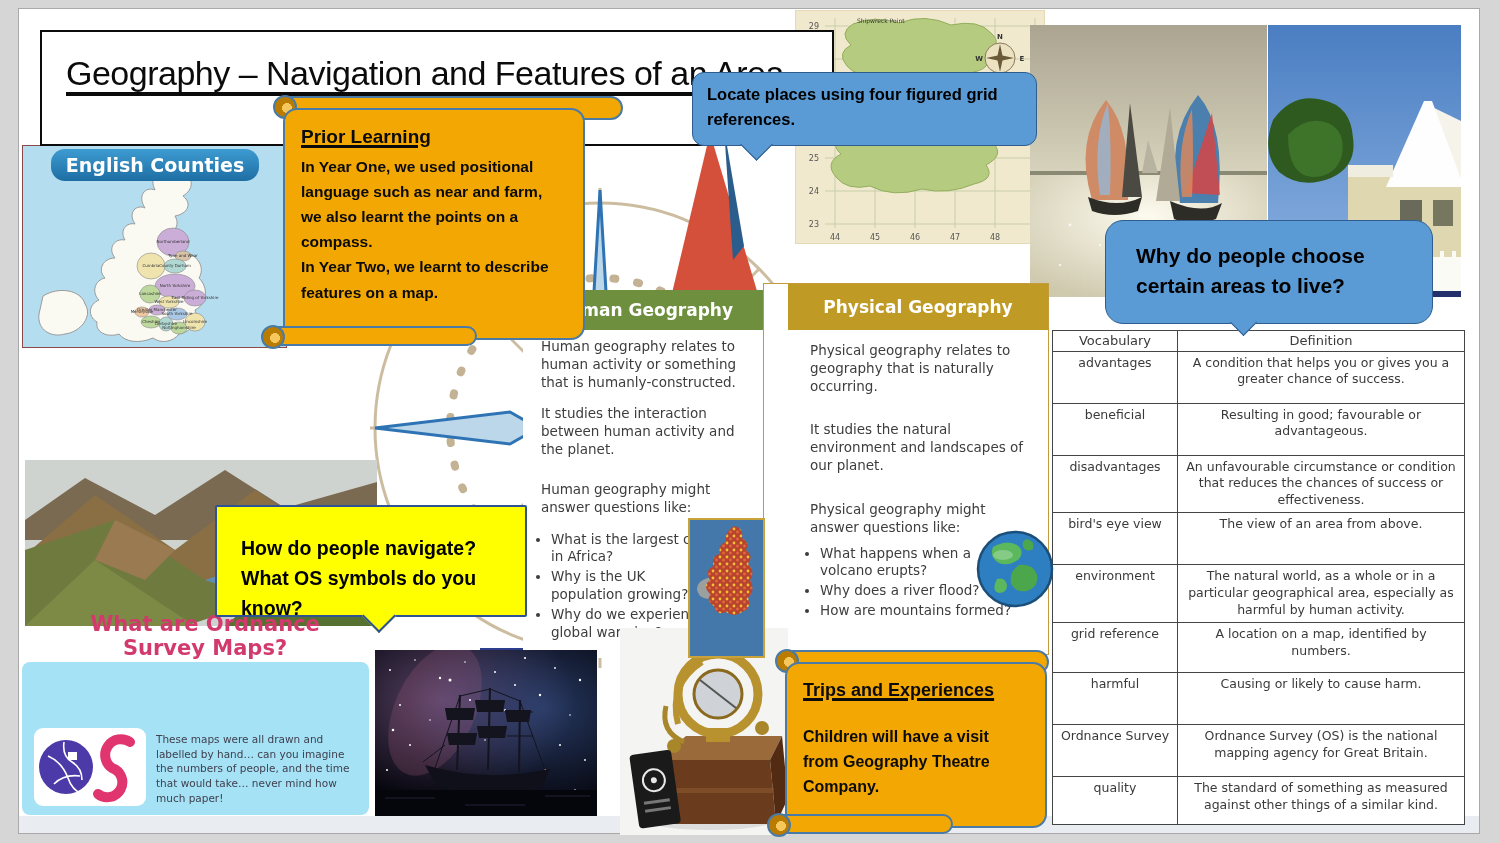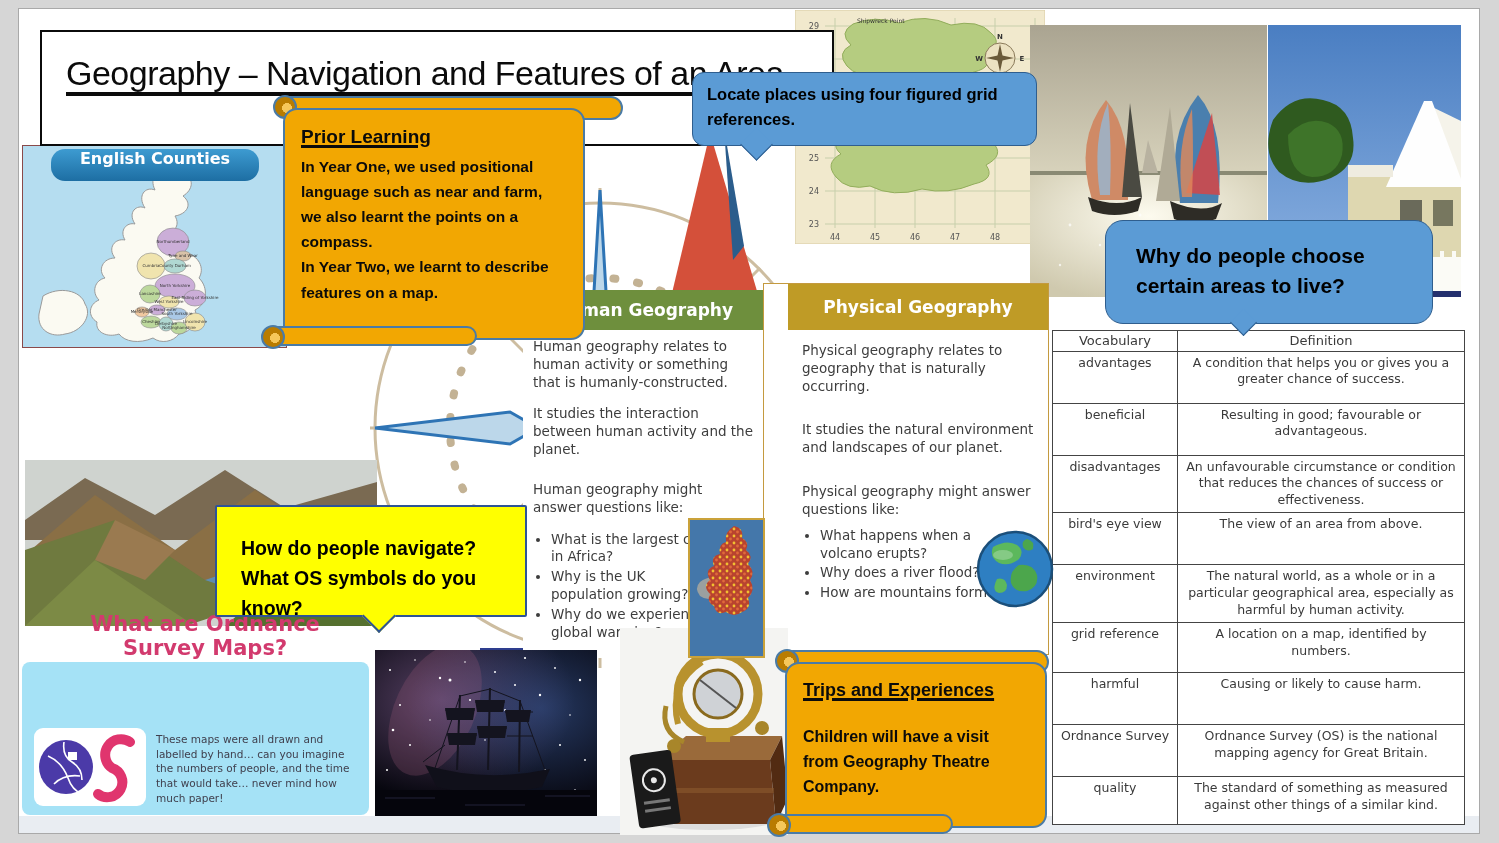--- a/index.html
+++ b/index.html
@@ -12,21 +12,21 @@
   #title-box{left:40px;top:30px;width:766px;height:104px;border:2.5px solid #0b0b0b;background:#fff;z-index:4;padding:4px 12px;box-sizing:content-box;}
   #title-box h1{margin:12px;font-size:34px;line-height:1.5;font-weight:400;letter-spacing:-0.5px;color:#0b0b0b;
     text-decoration:underline;text-decoration-thickness:4px;text-underline-offset:7px;}
 
   
   #compass-bg{left:360px;top:128px;width:480px;height:540px;z-index:1;}
 
   
   #english-counties{left:22px;top:145px;width:265px;height:203px;z-index:3;border:1px solid #8a4a4a;box-sizing:border-box;background:#b5ddf0;overflow:hidden;}
   #ec-banner{left:28px;top:3px;width:208px;height:32px;background:linear-gradient(#3d9bd1,#1d6ea3);border-radius:14px;z-index:2;
-    display:flex;justify-content:center;color:#fff;font-weight:700;font-size:16px;font-family:"DejaVu Sans",sans-serif;}
+    display:flex;align-items:center;justify-content:center;color:#fff;font-weight:700;font-size:19px;font-family:"DejaVu Sans",sans-serif;}
 
   
   .scroll{z-index:4;}
   .scroll-body{position:absolute;left:0;top:12px;right:0;bottom:0;background:#f2a702;border:2px solid #4a7ba6;border-radius:14px;padding:16px 25px 8px 16px;box-sizing:border-box;}
   .scroll-roll{position:absolute;height:24px;background:#f2a702;border:2px solid #4a7ba6;border-radius:13px;box-sizing:border-box;}
   .scroll-roll.top{top:0;}
   .scroll-roll.bottom{bottom:-6px;height:20px;}
   .curl{position:absolute;left:-8px;top:-3px;width:24px;height:24px;border-radius:50%;border:2px solid #4a7ba6;
     background:radial-gradient(circle at 60% 55%,#f6c75a 0 30%,#b97c00 31% 100%);box-sizing:border-box;}
   .scroll-title{font-size:19px;font-weight:800;color:#0b0b0b;text-decoration:underline;text-decoration-thickness:2.5px;margin:0 0 6px 0;}
@@ -64,21 +64,21 @@
   #mountain-photo{left:25px;top:460px;width:352px;height:166px;z-index:2;}
   #ship-photo{left:375px;top:650px;width:222px;height:166px;}
   #sundial-photo{left:620px;top:628px;width:168px;height:207px;}
   #population-img{left:688px;top:518px;width:77px;height:140px;z-index:4;border:2px solid #caa23a;box-sizing:border-box;}
   #globe-img{left:975px;top:525px;width:80px;height:88px;z-index:4;}
 
   
   .geo-panel{background:#fff;z-index:3;box-sizing:border-box;font-family:"DejaVu Sans",sans-serif;}
   .geo-header{color:#fff;font-weight:700;font-size:17px;display:flex;align-items:center;justify-content:center;}
   .geo-body{padding:8px 10px;color:#3d3d3d;font-size:13.5px;line-height:1.32;}
-  .geo-body p{margin:0 0 14px 0;}
+  .geo-body p{margin:0 0 14px 8px;}
   .geo-body ul{margin:0;padding-left:18px;}
   .geo-body li{margin-bottom:2px;}
   #human-geo{left:523px;top:290px;width:242px;height:368px;}
   #human-geo .geo-header{height:40px;background:#6e8f3d;}
   #human-geo ul{width:168px;}
   #physical-geo{left:763px;top:283px;width:286px;height:372px;border:1px solid #c49a3f;padding-left:24px;}
   #physical-geo .geo-header{height:46px;background:#bf9b26;}
   #divider-line{left:480px;top:648px;width:316px;height:3px;background:#2e3e8e;z-index:2;}
 
   

